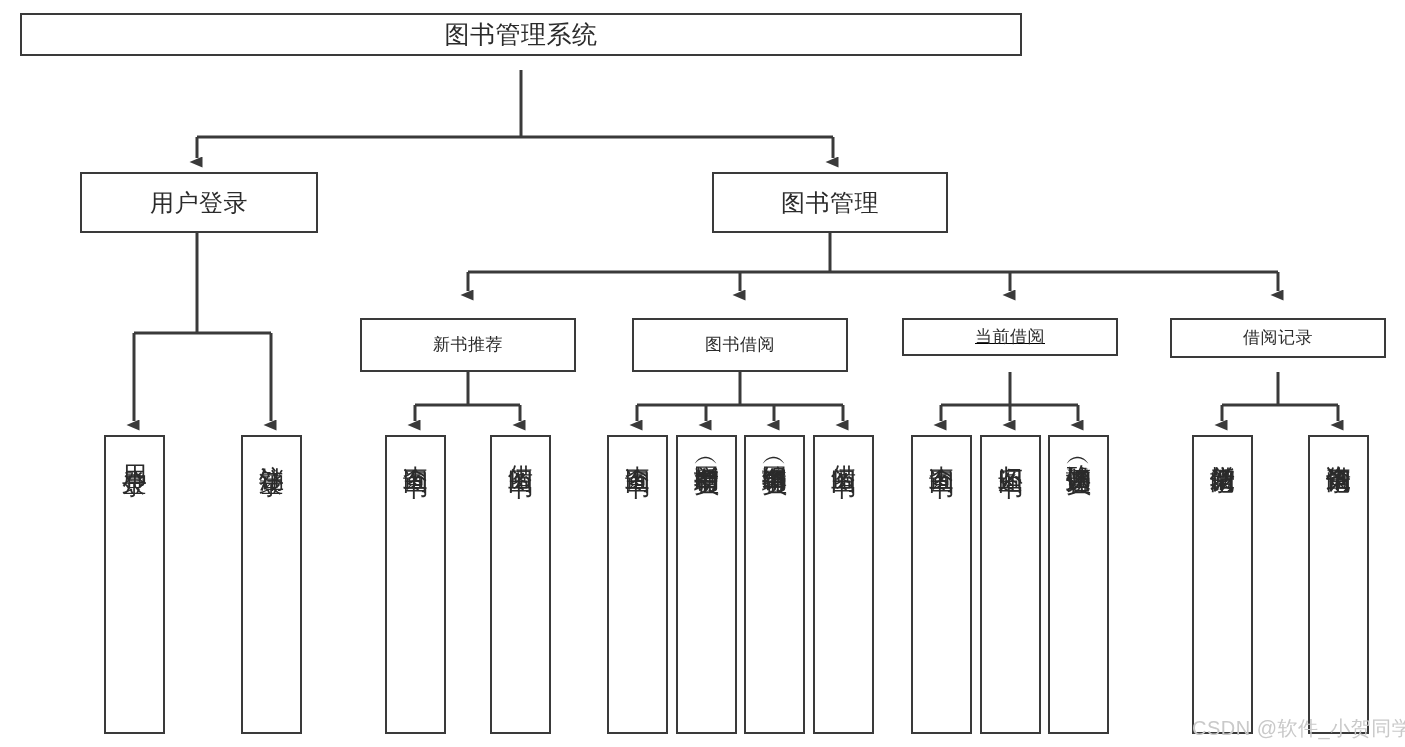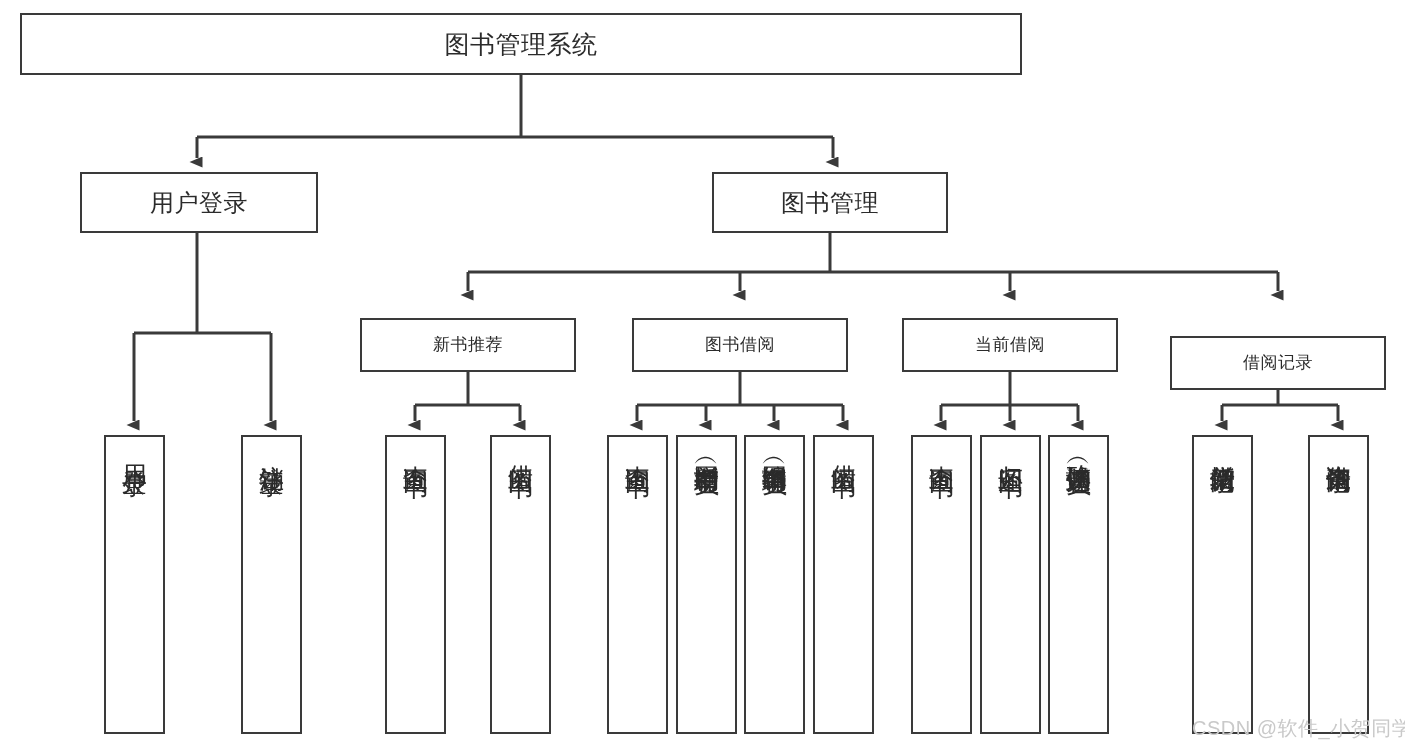--- a/index.html
+++ b/index.html
@@ -117,45 +117,45 @@
       <path d="M1010,405 L1010,421" marker-end="url(#arrow)"></path>
       <path d="M1078,405 L1078,421" marker-end="url(#arrow)"></path>
 
       <path d="M1278,372 L1278,405"></path>
       <path d="M1222,405 L1338,405"></path>
       <path d="M1222,405 L1222,421" marker-end="url(#arrow)"></path>
       <path d="M1338,405 L1338,421" marker-end="url(#arrow)"></path>
     </g>
   </svg>
 
-  <div class="node-box node-root" style="left:20px; top:13px; width:1002px; height:62px;">
+  <div class="node-box node-root" style="left:20px; top:13px; width:1002px; height:43px;">
     <span class="node-label">图书管理系统</span>
   </div>
 
   <div class="node-box node-l2" style="left:80px; top:172px; width:238px; height:61px;">
     <span class="node-label">用户登录</span>
   </div>
 
   <div class="node-box node-l2" style="left:712px; top:172px; width:236px; height:61px;text-align:right;">
     <span class="node-label">图书管理</span>
   </div>
 
   <div class="node-box node-l3" style="left:360px; top:318px; width:216px; height:54px;">
     <span class="node-label">新书推荐</span>
   </div>
 
   <div class="node-box node-l3" style="left:632px; top:318px; width:216px; height:54px;">
     <span class="node-label">图书借阅</span>
   </div>
 
-  <div class="node-box node-l3" style="left:902px; top:318px; width:216px; height:54px;">
+  <div class="node-box node-l3" style="left:902px; top:318px; width:216px; height:38px;text-decoration:underline;">
     <span class="node-label">当前借阅</span>
   </div>
 
-  <div class="node-box node-l3" style="left:1170px; top:318px; width:216px; height:54px;margin-top:18px;">
+  <div class="node-box node-l3" style="left:1170px; top:318px; width:216px; height:40px;">
     <span class="node-label">借阅记录</span>
   </div>
 
   <div class="node-box node-leaf" style="left:104px; top:435px; width:61px; height:299px;">
     <span class="node-label">用户登录</span>
   </div>
 
   <div class="node-box node-leaf" style="left:241px; top:435px; width:61px; height:299px;">
     <span class="node-label">注销登录</span>
   </div>

